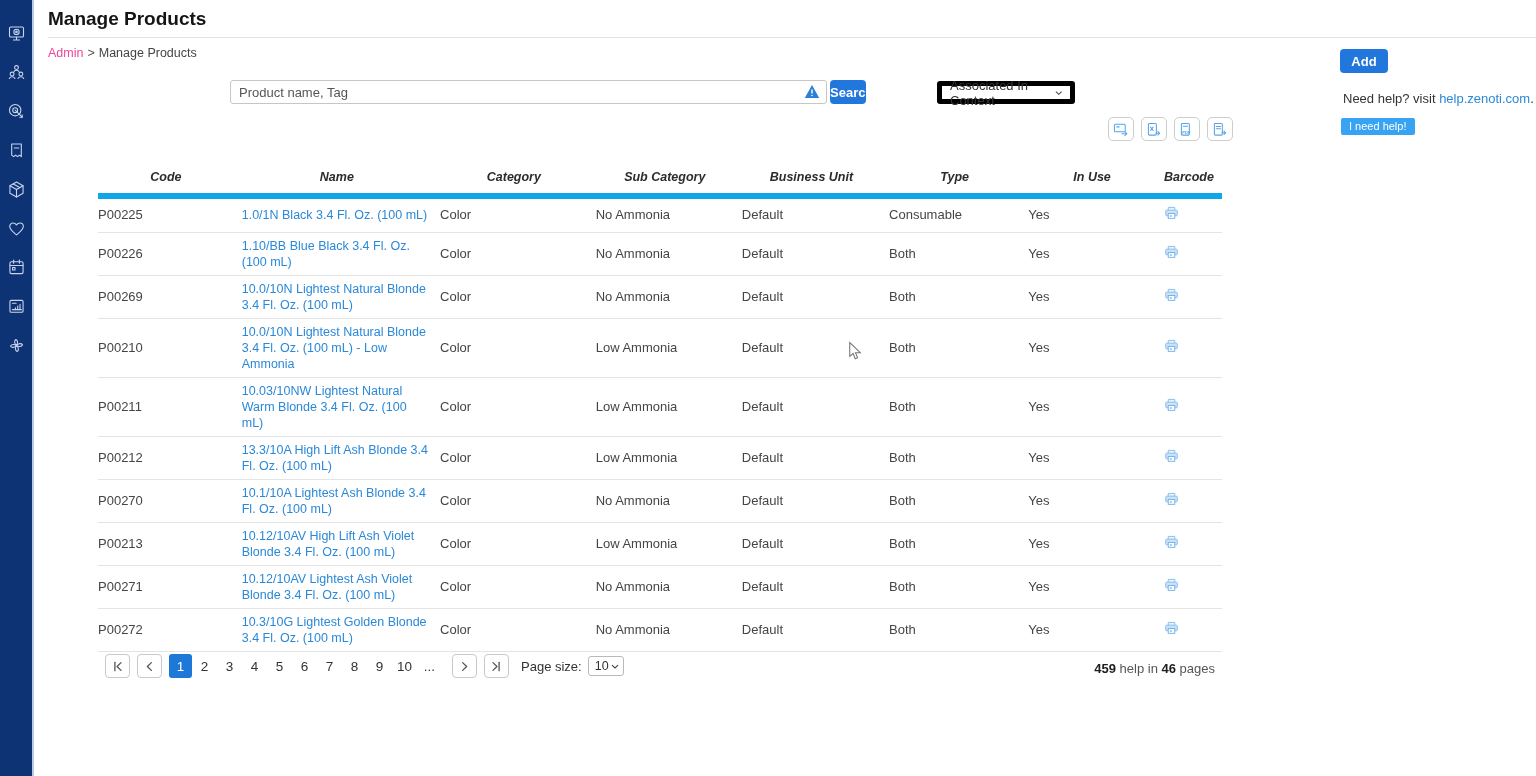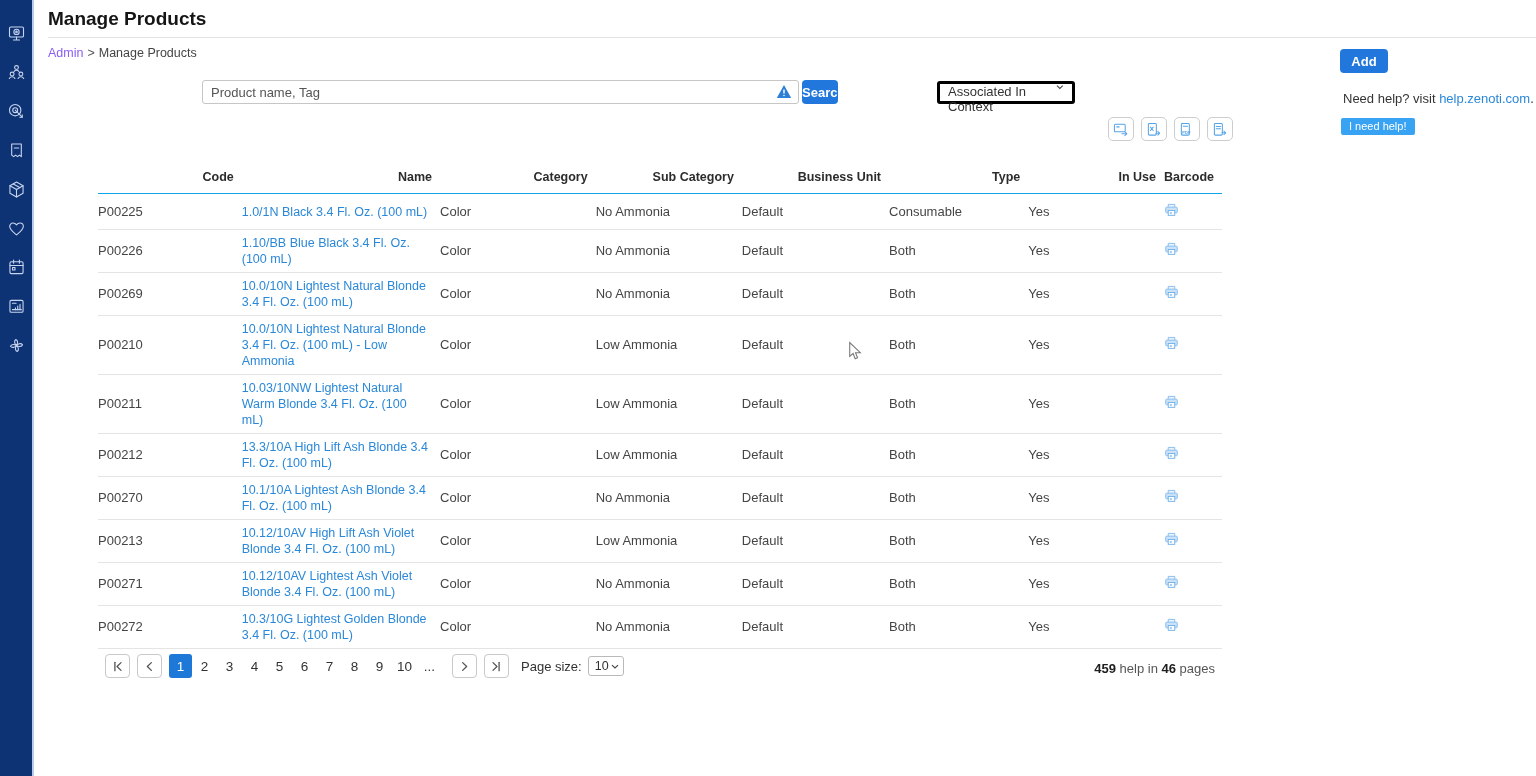--- a/index.html
+++ b/index.html
@@ -11,54 +11,54 @@
     background:#0e3374; border-right:2px solid #b8cbea;
     display:flex; flex-direction:column; align-items:center; padding-top:22px; gap:17px; }
   .side-item { width:22px; height:22px; display:flex; align-items:center; justify-content:center; cursor:pointer; }
   .side-item svg { width:21px; height:21px; fill:none; stroke:#c8d5ef; stroke-width:1.25;
     stroke-linecap:round; stroke-linejoin:round; }
 
   
   .page-title { position:absolute; left:48px; top:8px; font-size:19px; font-weight:700; color:#151515; }
   .title-divider { position:absolute; left:48px; right:0; top:37px; height:1px; background:#e3e3e3; }
   .breadcrumb { position:absolute; left:48px; top:46px; font-size:12.5px; color:#444; }
-  .breadcrumb .bc-link { color:#8b5cf6; text-decoration:none; cursor:pointer;text-align:right; }
+  .breadcrumb .bc-link { color:#ec4899; text-decoration:none; cursor:pointer;text-align:right; }
   .breadcrumb .bc-sep { margin:0 4px; color:#555; }
 
   
-  .search-wrap { position:absolute; left:202px; top:80px; display:flex; align-items:center; }
+  .search-wrap { position:absolute; left:230px; top:80px; display:flex; align-items:center; }
   .search-input { width:597px; height:24px; border:1px solid #c6c6c6; border-radius:3px;
     padding:0 30px 0 8px; font-size:13px; color:#333; font-family:inherit; }
   .search-input::placeholder { color:#555; opacity:1; }
   .warn-ic { position:absolute; left:574px; top:4px; width:16px; height:15px; }
   .search-btn { width:36px; height:24px; margin-left:3px; background:#2277dd; color:#fff;
     font-size:13px; font-weight:700; border:none; border-radius:4px; cursor:pointer; font-family:inherit; }
 
   .select-box { position:absolute; left:937px; top:81px; width:138px; height:23px;
-    border:3px solid #000000; border-radius:3px; background:#fff; font-size:13px; color:#333;
-    display:flex; justify-content:space-between; padding:0 8px; cursor:pointer; }
+    border:5px solid #000000; border-radius:3px; background:#fff; font-size:13px; color:#333;
+    display:flex; align-items:center; justify-content:space-between; padding:0 8px; cursor:pointer; }
   .select-box svg { width:9px; height:6px; }
 
   .export-bar { position:absolute; left:1108px; top:117px; display:flex; gap:7px; }
   .exp-btn { width:26px; height:24px; border:1px solid #cdcdcd; border-radius:5px; background:#fff;
     display:flex; align-items:center; justify-content:center; cursor:pointer; }
   .exp-btn svg { width:16px; height:15px; fill:none; stroke:#56a4e8; stroke-width:1.1;
     stroke-linecap:round; stroke-linejoin:round; }
 
   .add-btn { position:absolute; left:1340px; top:49px; width:48px; height:24px; background:#2277dd;
     color:#fff; font-size:13px; font-weight:700; border:none; border-radius:4px; cursor:pointer; font-family:inherit; }
   .help-line { position:absolute; left:1343px; top:91px; font-size:13px; color:#333; }
   .help-line a { color:#2b88d8; text-decoration:none; }
   .help-pill { position:absolute; left:1341px; top:118px; background:#38a3f2; color:#fff;
     font-size:11px; padding:2px 8px 3px; border-radius:2px; border:none; cursor:pointer; font-family:inherit; }
 
   
   .products-table { position:absolute; left:98px; top:166px; width:1124px; border-collapse:collapse; }
-  .products-table th { text-align:right; font-size:12.5px; font-weight:600; color:#2c2c2c;
-    padding:4px 8px 9px 0; border-bottom:1px solid #0ea5e9; white-space:nowrap; }
+  .products-table th { text-align:center; font-size:12.5px; font-weight:600; color:#2c2c2c;
+    padding:4px 8px 9px 0; border-bottom:6px solid #0ea5e9; white-space:nowrap;font-style:italic; }
   .products-table td { font-size:13px; color:#454545; height:36px; line-height:16px;
     vertical-align:middle; border-bottom:1px solid #e4e4e4; padding:5px 10px 5px 0; }
   .products-table td.name-cell { font-size:12.5px; }
   .plink { color:#2b88d8; text-decoration:none; cursor:pointer; }
   .print-btn { display:inline-block; cursor:pointer; line-height:0; }
 
   
   .pagination { position:absolute; left:105px; top:654px; display:flex; align-items:center; }
   .pg-btn { width:25px; height:24px; border:1px solid #c9c9c9; border-radius:4px; background:#fff;
     display:flex; align-items:center; justify-content:center; cursor:pointer; }

